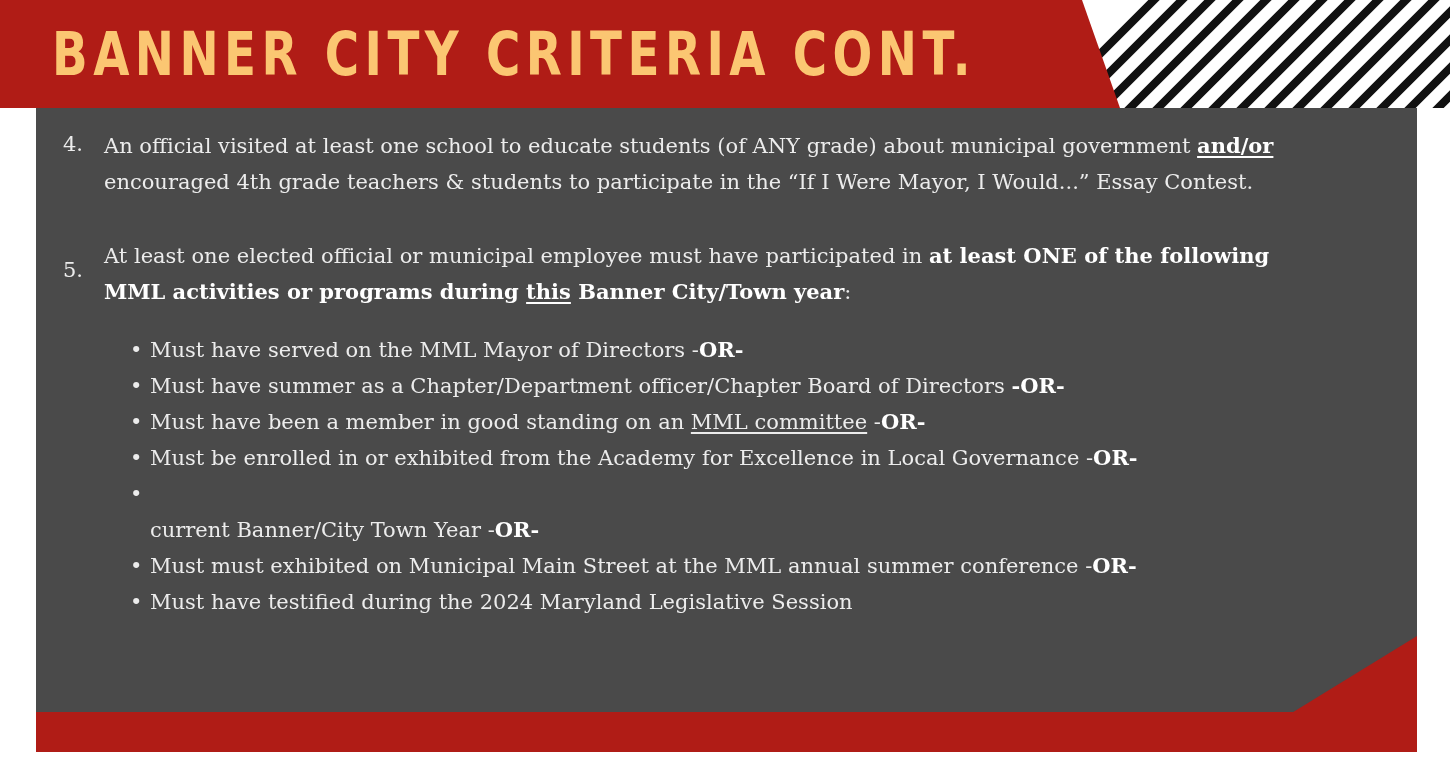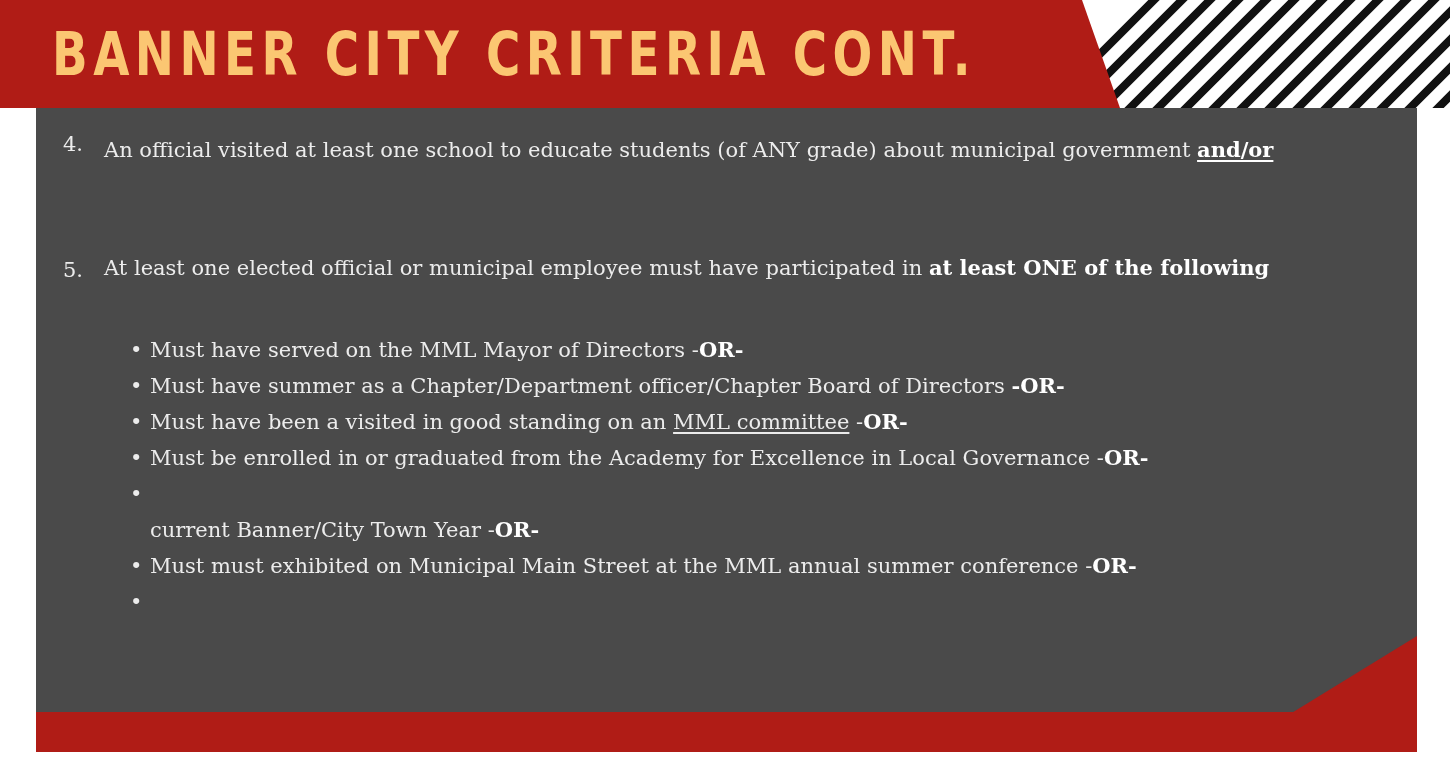--- a/index.html
+++ b/index.html
@@ -9,21 +9,21 @@
     clip-path: polygon(0 0, 1082px 0, 1120px 108px, 0 108px); }
   .title { position: absolute; left: 52px; top: 18px; margin: 0; font-family: "DejaVu Sans", sans-serif; font-weight: bold;
     font-size: 60px; letter-spacing: 7px; color: #fbc672; transform: scaleX(0.78); transform-origin: left top; white-space: nowrap; line-height: 72px; }
   .panel { position: absolute; left: 36px; top: 108px; width: 1381px; height: 644px; background: #4a4a4a; }
   .bottom-band { position: absolute; left: 36px; top: 712px; width: 1381px; height: 40px; background: #b01c16; }
   .bottom-wedge { position: absolute; left: 1290px; top: 636px; width: 127px; height: 78px; background: #b01c16;
     clip-path: polygon(0 100%, 100% 0, 100% 100%); }
   .content { position: absolute; left: 0; top: 0; color: #ececec; font-size: 21px; }
   .item { position: absolute; }
   .num { position: absolute; color: #ececec; font-size: 21px; font-weight: 300; }
-  .para { position: absolute; line-height: 44px; font-weight: 300; color: #ececec; white-space: nowrap; }
+  .para { position: absolute; line-height: 36px; font-weight: 300; color: #ececec; white-space: nowrap; }
   .b { font-weight: bold; color: #ffffff; }
   .u { text-decoration: underline; text-underline-offset: 3px; }
   ul.bullets { position: absolute; left: 150px; top: 332px; margin: 0; padding: 0; list-style: none; font-size: 21px; line-height: 36px; color: #ececec; }
   ul.bullets li { position: relative; white-space: nowrap; }
   ul.bullets li .dot { position: absolute; left: -20px; top: 0; }
 </style>
 </head>
 <body>
 
 <div class="stripes">
@@ -54,32 +54,34 @@
 <div class="panel"></div>
 <div class="bottom-band"></div>
 <div class="bottom-wedge"></div>
 
 <div class="content">
 
   <div class="item">
     <span class="num" style="left:63px; top:132px;">4.</span>
     <div class="para" style="left:104px; top:128px;">
       <div><span>An official visited at least one school to educate students (of ANY grade) about municipal government </span><span class="b u">and/or</span></div>
+      <div>encouraged 4th grade teachers &amp; students to participate in the “If I Were Mayor, I Would...” Essay Contest.</div>
     </div>
   </div>
 
   <div class="item">
     <span class="num" style="left:63px; top:258px;">5.</span>
-    <div class="para" style="left:104px; top:246px;">
+    <div class="para" style="left:104px; top:238px;">
       <div><span>At least one elected official or municipal employee must have participated in </span><span class="b">at least ONE of the following</span></div>
+      <div><span class="b">MML activities or programs during </span><span class="b u">this</span><span class="b"> Banner City/Town year</span><span>:</span></div>
     </div>
   </div>
 
   <ul class="bullets">
     <li><span class="dot">•</span><span>Must have served on the MML Mayor of Directors -</span><span class="b">OR-</span></li>
     <li><span class="dot">•</span><span>Must have summer as a Chapter/Department officer/Chapter Board of Directors </span><span class="b">-OR-</span></li>
-    <li><span class="dot">•</span><span>Must have been a visited in good standing on an </span><span class="u">MML committee</span><span> -</span><span class="b">OR-</span></li>
-    <li><span class="dot">•</span><span>Must be enrolled in or graduated from the Academy for Excellence in Local Governance -</span><span class="b">OR-</span></li>
+    <li><span class="dot">•</span><span>Must have been a member in good standing on an </span><span class="u">MML committee</span><span> -</span><span class="b">OR-</span></li>
+    <li><span class="dot">•</span><span>Must be enrolled in or exhibited from the Academy for Excellence in Local Governance -</span><span class="b">OR-</span></li>
     <li><span class="dot">•</span><br><span>current Banner/City Town Year -</span><span class="b">OR-</span></li>
     <li><span class="dot">•</span><span>Must must exhibited on Municipal Main Street at the MML annual summer conference -</span><span class="b">OR-</span></li>
-    <li><span class="dot">•</span></li>
+    <li><span class="dot">•</span><span>Must have testified during the 2024 Maryland Legislative Session</span></li>
   </ul>
 </div>
 
 </body></html>

